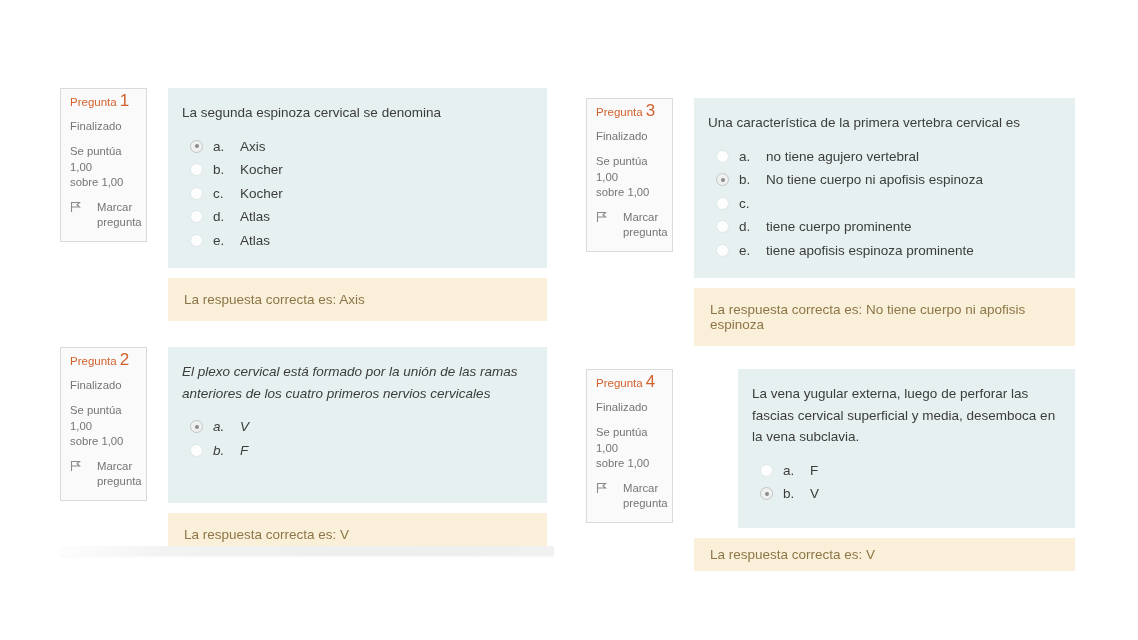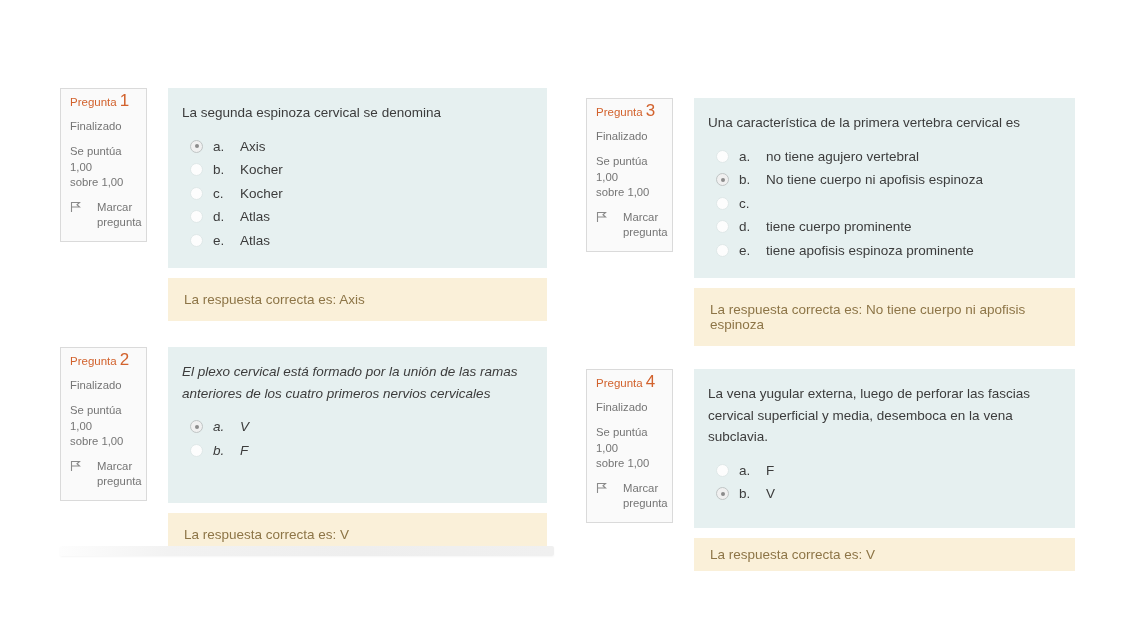--- a/index.html
+++ b/index.html
@@ -25,21 +25,21 @@
   .istatus { margin-top:8px; }
   .igrade  { margin-top:10px; }
   .iflag   { margin-top:10px; display:flex; align-items:flex-start; gap:16px; cursor:pointer; }
   .iflag svg { margin-top:1px; flex-shrink:0; }
 
   .main { flex:1; margin-left:21px; }
 
   .content { background:#e6f0f0; padding:14px 16px 12px 14px; }
   .h164 { min-height:164px; }
   .h156 { min-height:156px;font-style:italic; }
-  .h159 { min-height:159px; }
+  .h159 { min-height:159px;margin-left:44px; }
 
   .qtext { font-size:13.5px; color:#3c3c3c; line-height:1.6; }
 
   .opts { margin-top:15px; }
   .opt  { display:flex; align-items:center; margin:0 0 8.5px 8px;
           font-size:13.5px; color:#3c3c3c; }
   .radio { width:13px; height:13px; border-radius:50%;
            background:#fdfdfd; border:1px solid #dfe8e8;
            margin-right:10px; position:relative; flex-shrink:0; }
   .radio.sel { background:#f0f0f0; border-color:#c0c5c5; }

